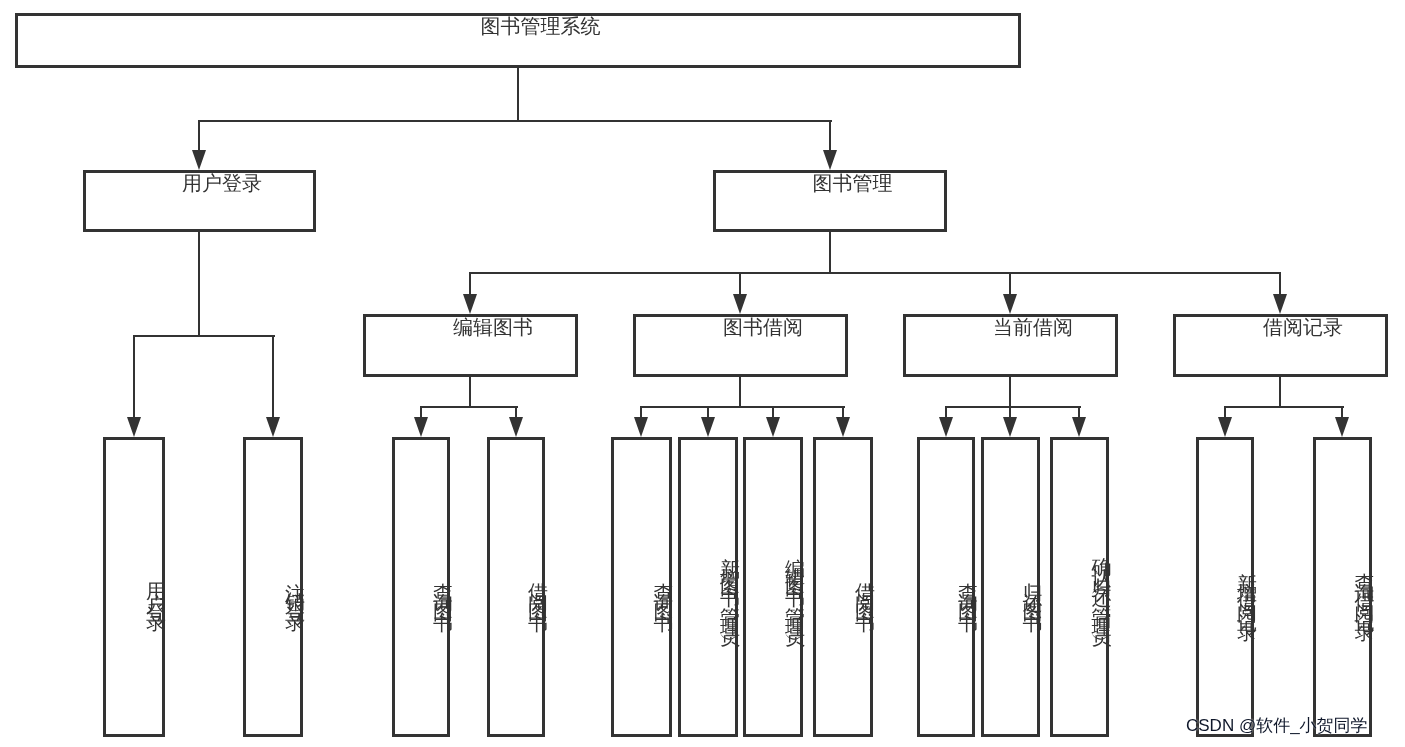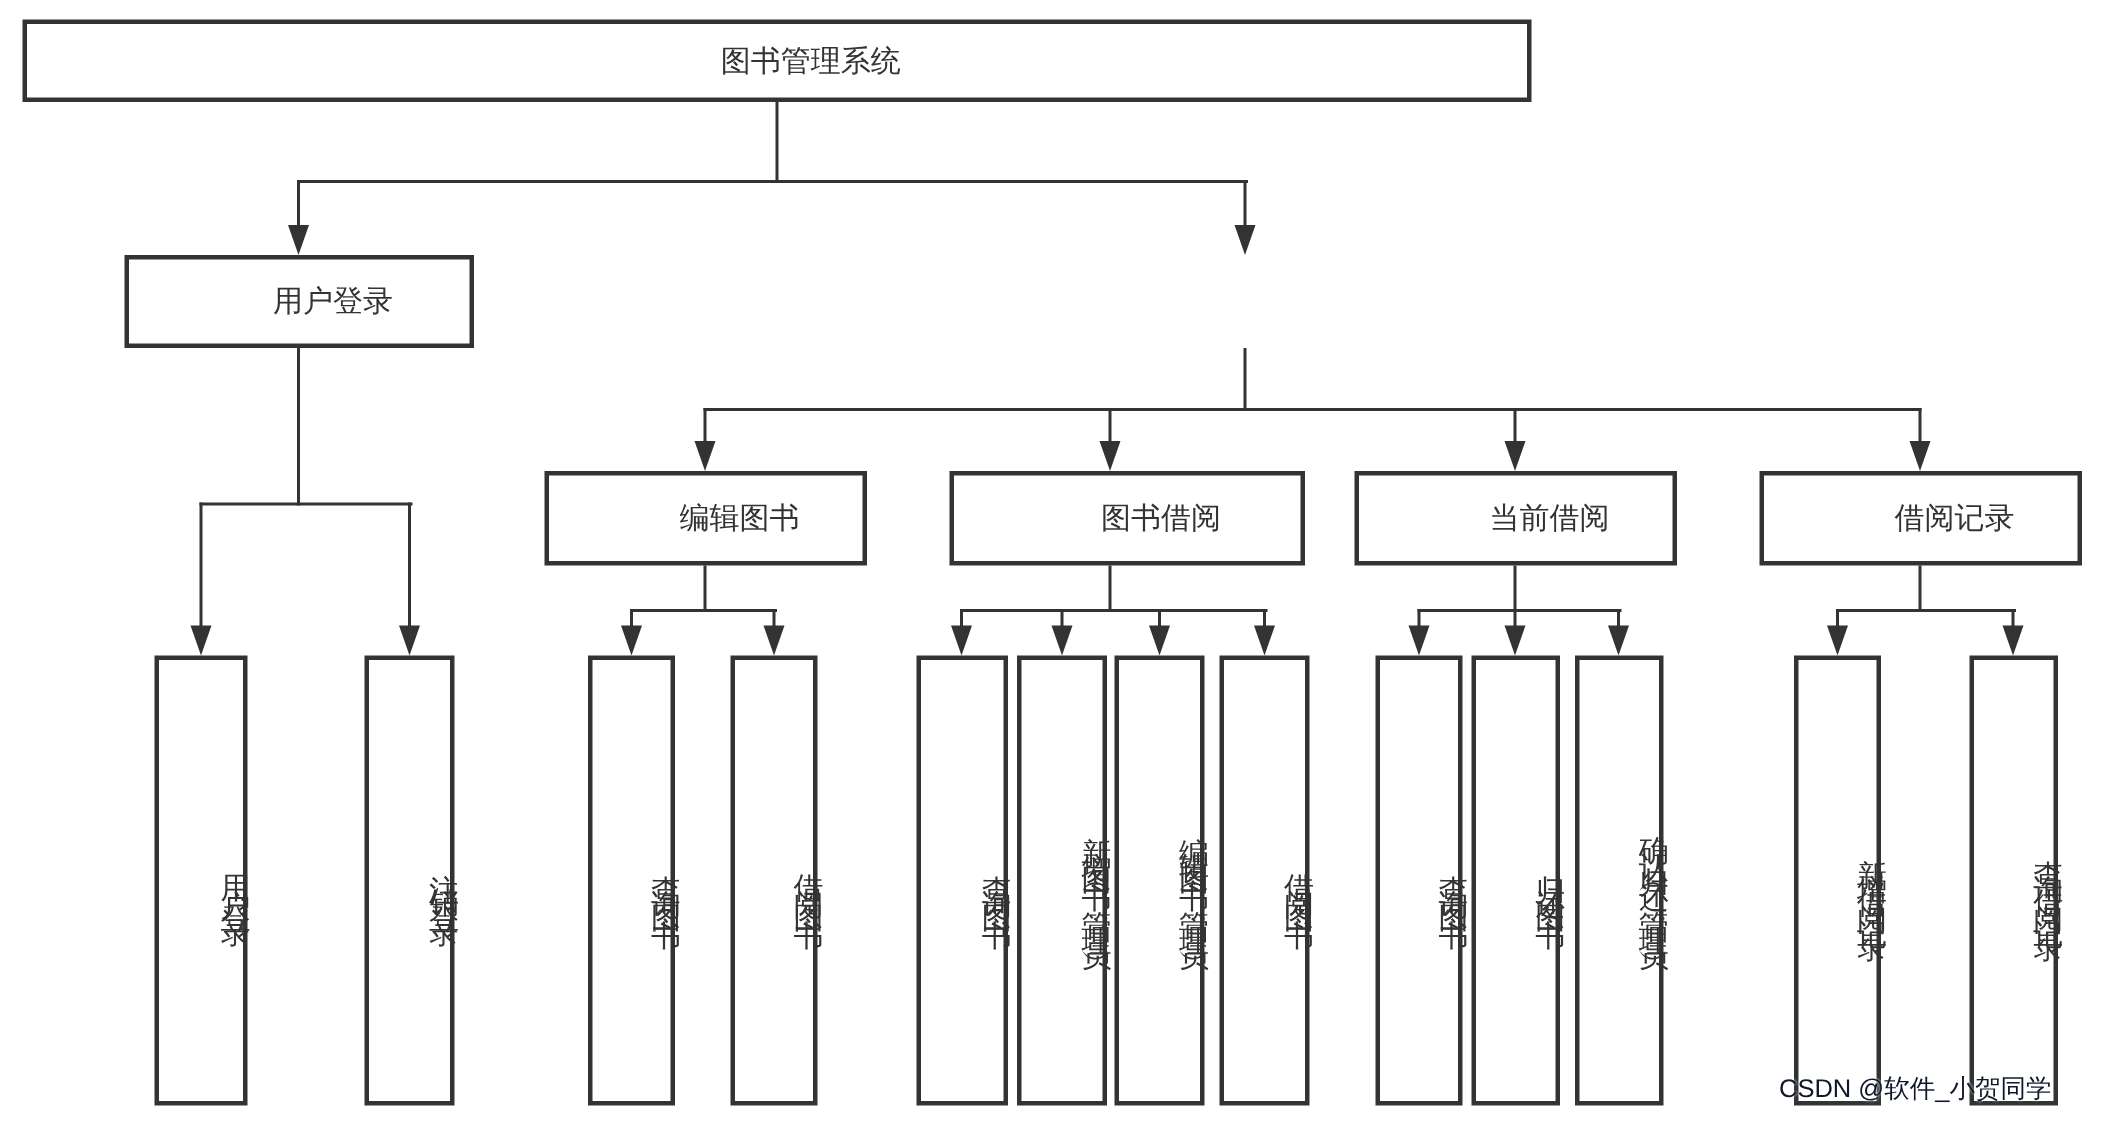--- a/index.html
+++ b/index.html
@@ -14,21 +14,20 @@
     height: 747px;
     background: #ffffff;
     overflow: hidden;
   }
   .node {
     position: absolute;
     box-sizing: border-box;
     border: 3px solid #333333;
     background: #ffffff;
     display: flex;
-    align-items: center;
     justify-content: center;
     color: #333333;
     font-size: 20px;
     line-height: 1;
     text-align: center;
     padding-left: 45px;
   }
   .vnode span {
     writing-mode: vertical-rl;
     text-orientation: mixed;
@@ -71,26 +70,29 @@
 <div class="canvas">
 
   <div class="node" style="left:15px; top:13px; width:1006px; height:55px;">
     <span>图书管理系统</span>
   </div>
 
   <div class="node" style="left:83px; top:170px; width:233px; height:62px;">
     <span>用户登录</span>
   </div>
 
+  <div class="node" style="left:713px; top:170px; width:234px; height:62px;">
+    <span>图书管理</span>
+  </div>
 
   <div class="node" style="left:363px; top:314px; width:215px; height:63px;">
     <span>编辑图书</span>
   </div>
 
-  <div class="node" style="left:633px; top:314px; width:237px; height:63px;">
+  <div class="node" style="left:633px; top:314px; width:215px; height:63px;">
     <span>图书借阅</span>
   </div>
 
   <div class="node" style="left:1173px; top:314px; width:215px; height:63px;">
     <span>借阅记录</span>
   </div>
 
   <div class="node" style="left:903px; top:314px; width:215px; height:63px;">
     <span>当前借阅</span>
   </div>

